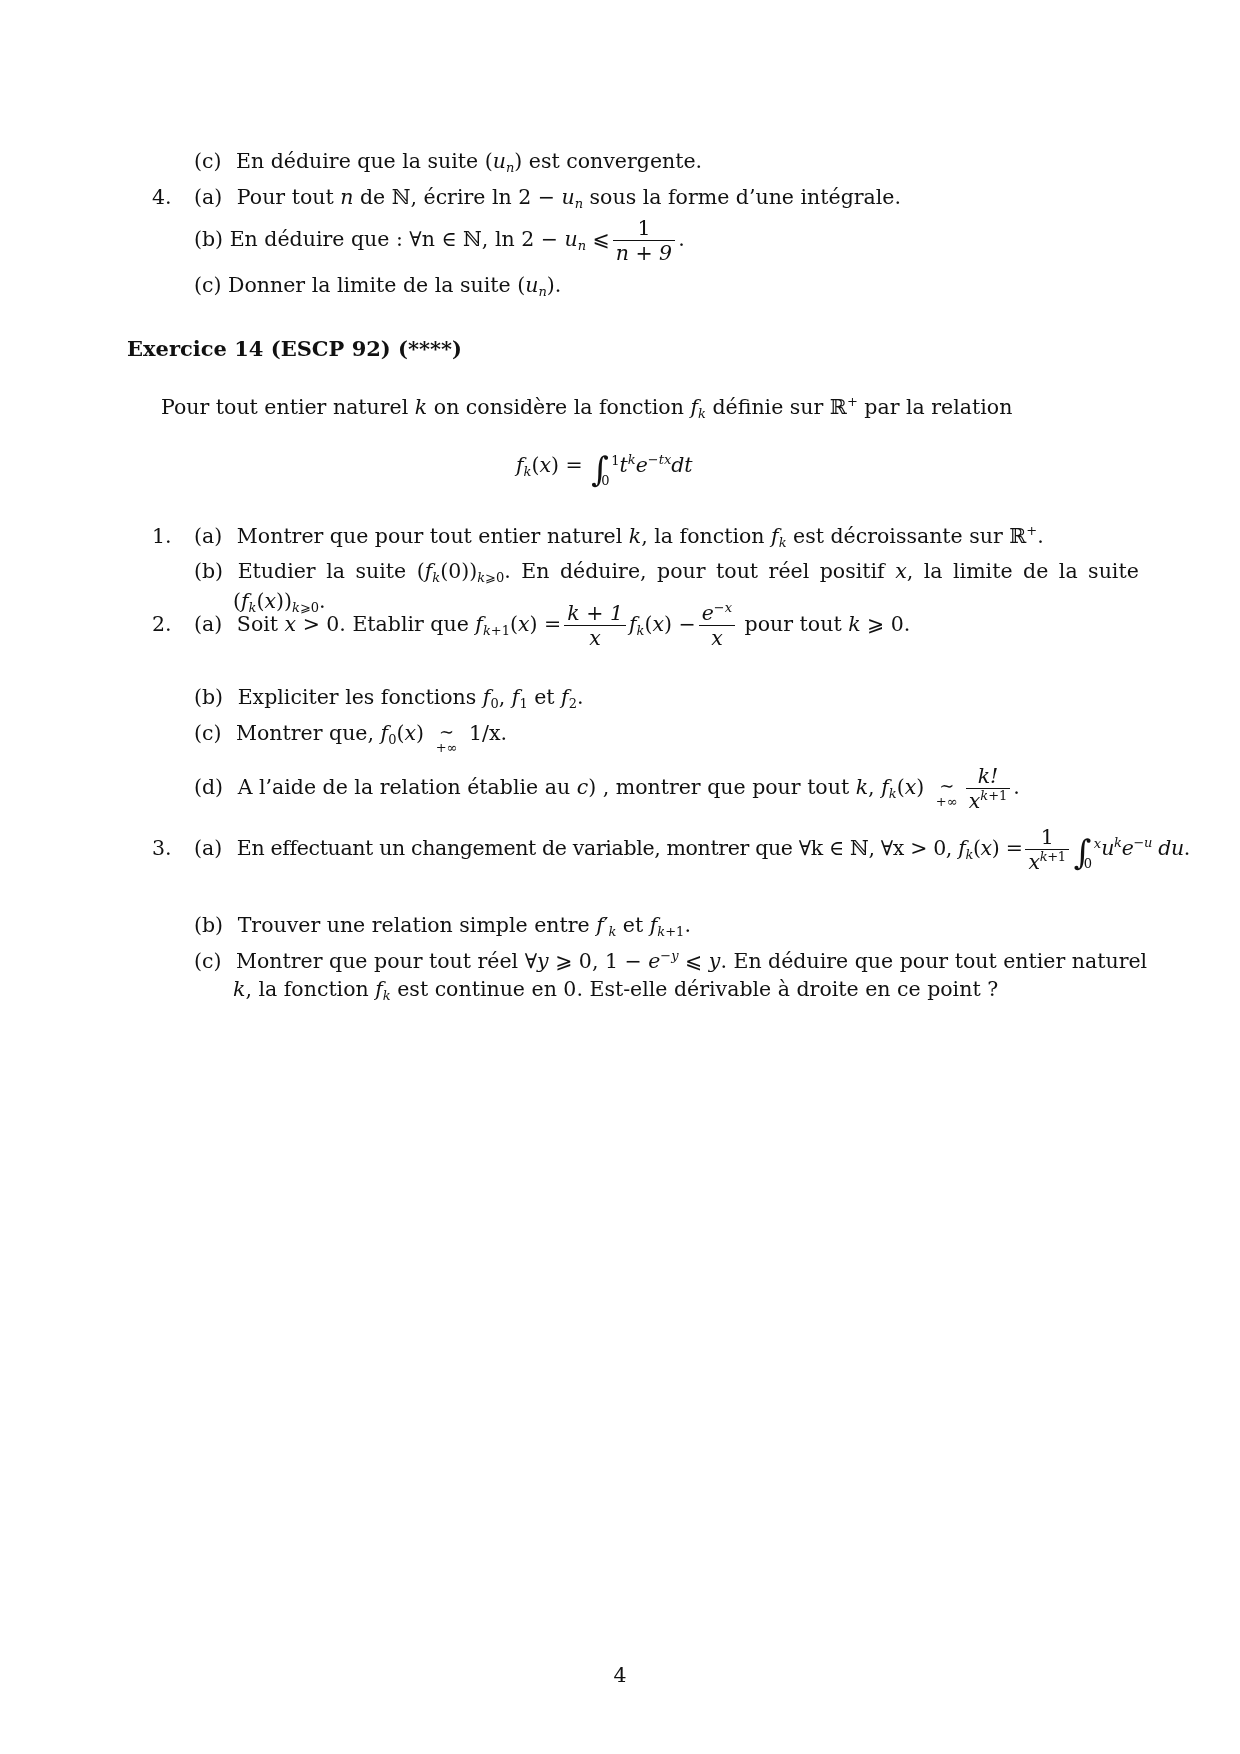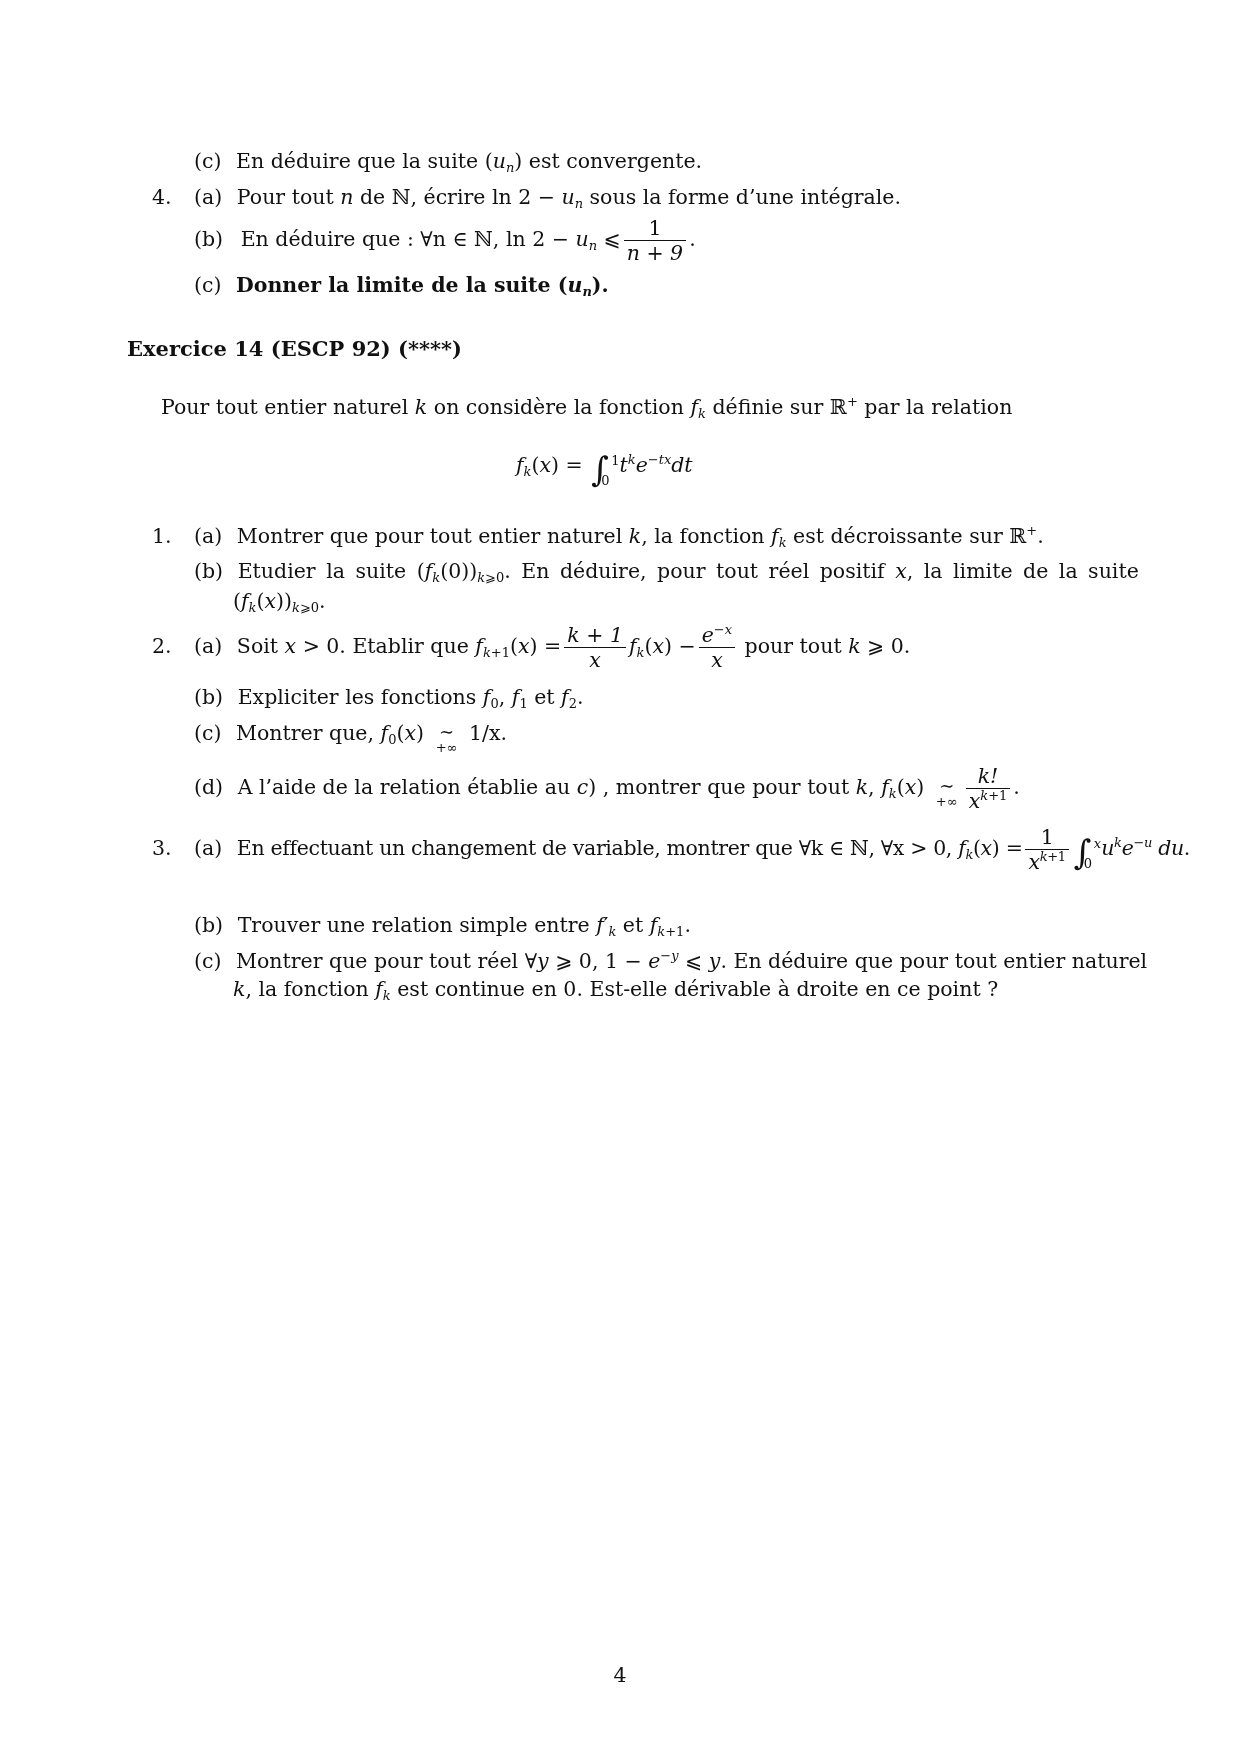--- a/index.html
+++ b/index.html
@@ -42,26 +42,26 @@
   </div>
 
   <div class="line" style="left:152px; top:184px;">
     <span>4.</span>
     <span style="margin-left:16px;">(a)</span>
     <span style="margin-left:8px;"><span>Pour tout</span> <i>n</i> <span>de ℕ, écrire ln 2 −</span> <i>u</i><sub><i>n</i></sub> <span>sous la forme d’une intégrale.</span></span>
   </div>
 
   <div class="line" style="left:194px; top:214px; line-height:50px;">
     <span>(b)</span>
-    <span style="margin-left:11px;"><span>En déduire que : ∀n ∈ ℕ, ln 2 −</span> <i>u</i><sub><i>n</i></sub> ⩽<span class="frac"><span class="nu">1</span><span class="de m">n + 9</span></span>.</span>
+    <span style="margin-left:0;"><span>En déduire que : ∀n ∈ ℕ, ln 2 −</span> <i>u</i><sub><i>n</i></sub> ⩽<span class="frac"><span class="nu">1</span><span class="de m">n + 9</span></span>.</span>
   </div>
 
   <div class="line" style="left:194px; top:272px;">
     <span>(c)</span>
-    <span style="margin-left:8px;font-weight:bold;"><span>Donner la limite de la suite</span> (<i>u</i><sub><i>n</i></sub>).</span>
+    <span style="margin-left:0;"><span>Donner la limite de la suite</span> (<i>u</i><sub><i>n</i></sub>).</span>
   </div>
 
   <h2>Exercice 14 (ESCP 92) (****)</h2>
 
   <div class="line" style="left:161px; top:394px;">
     <span>Pour tout entier naturel</span> <i>k</i> <span>on considère la fonction</span> <i>f</i><sub><i>k</i></sub> <span>définie sur ℝ</span><sup>+</sup> <span>par la relation</span>
   </div>
 
   <div class="line" style="left:516px; top:452px;">
     <i>f</i><sub><i>k</i></sub>(<i>x</i>) =
@@ -75,21 +75,21 @@
     <span style="margin-left:8px;">Montrer que pour tout entier naturel <i>k</i>, la fonction <i>f</i><sub><i>k</i></sub> est décroissante sur ℝ<sup>+</sup>.</span>
   </div>
   <div class="line" style="left:194px; top:558px;">
     <span>(b)</span>
     <span style="margin-left:8px; word-spacing:4px;">Etudier la suite (<i>f</i><sub><i>k</i></sub>(0))<sub><i>k</i>⩾0</sub>. En déduire, pour tout réel positif <i>x</i>, la limite de la suite</span>
   </div>
   <div class="line" style="left:233px; top:588px;">
     (<i>f</i><sub><i>k</i></sub>(<i>x</i>))<sub><i>k</i>⩾0</sub>.
   </div>
 
-  <div class="line" style="left:152px; top:618px; line-height:56px;">
+  <div class="line" style="left:152px; top:596px; line-height:56px;">
     <span>2.</span>
     <span style="margin-left:16px;">(a)</span>
     <span style="margin-left:8px;">Soit <i>x</i> &gt; 0. Etablir que <i>f</i><sub><i>k</i>+1</sub>(<i>x</i>) =<span class="frac"><span class="nu m">k + 1</span><span class="de m">x</span></span><i>f</i><sub><i>k</i></sub>(<i>x</i>) −<span class="frac"><span class="nu m"><i>e</i><sup><i>−x</i></sup></span><span class="de m">x</span></span> pour tout <i>k</i> ⩾ 0.</span>
   </div>
   <div class="line" style="left:194px; top:684px;">
     <span>(b)</span>
     <span style="margin-left:8px;">Expliciter les fonctions <i>f</i><sub>0</sub>, <i>f</i><sub>1</sub> et <i>f</i><sub>2</sub>.</span>
   </div>
   <div class="line" style="left:194px; top:720px;">
     <span>(c)</span>

